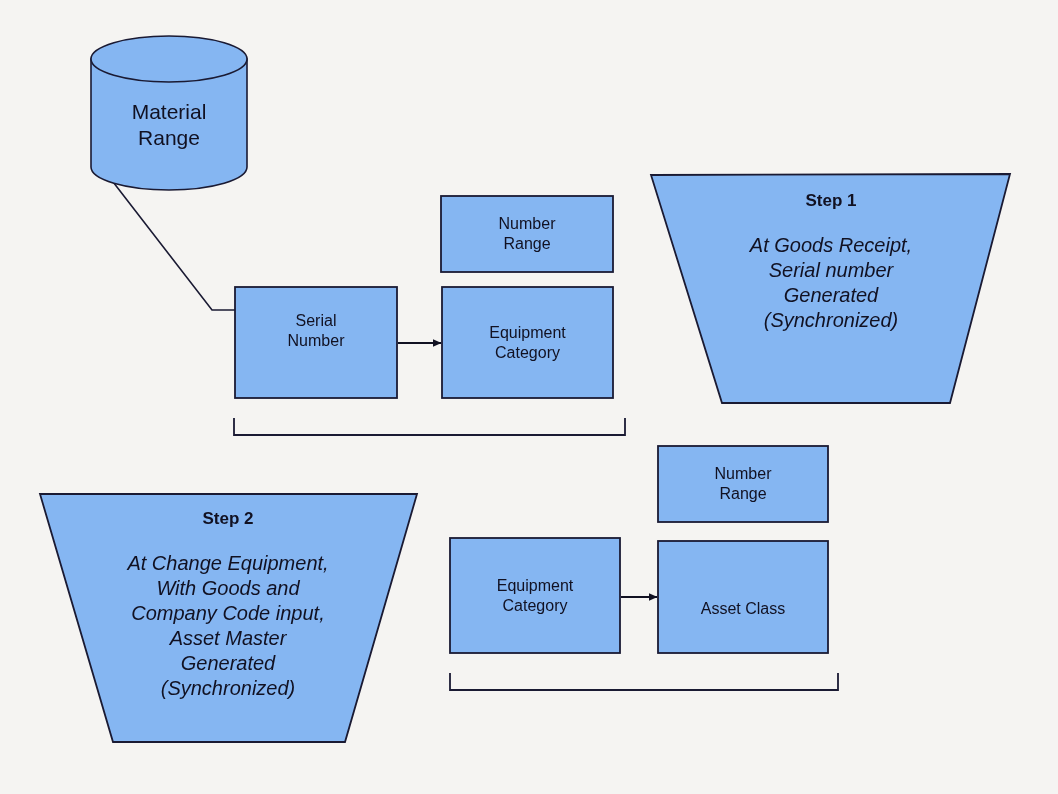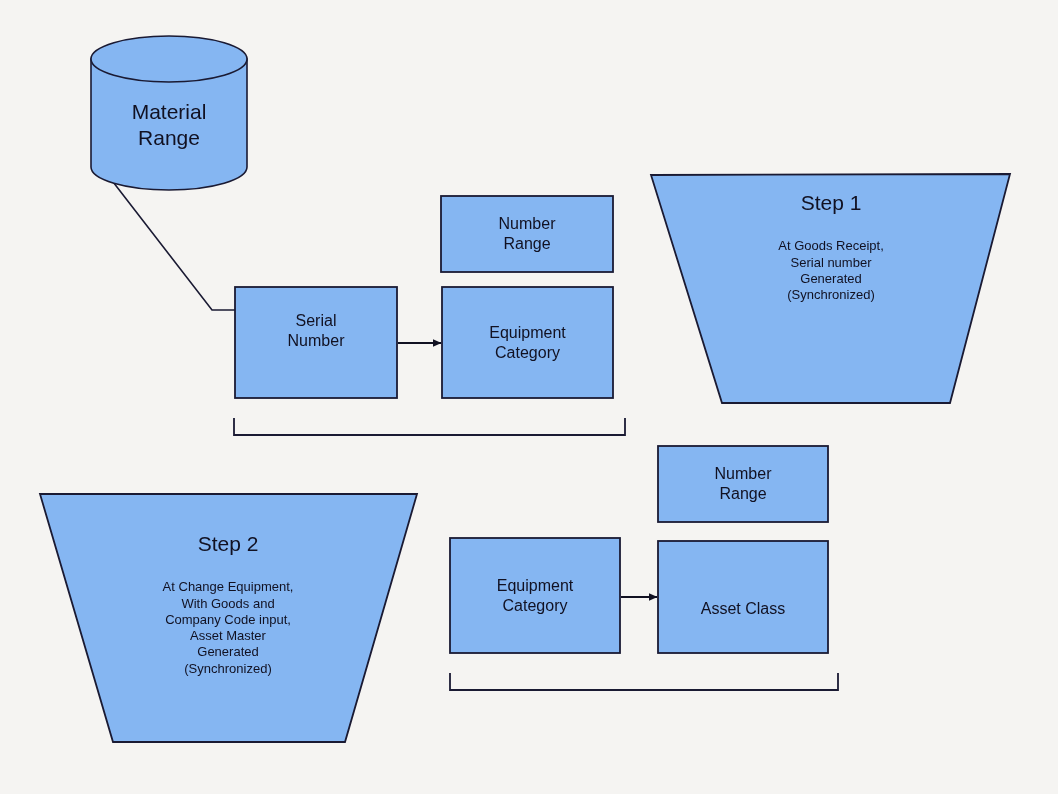--- a/index.html
+++ b/index.html
@@ -37,24 +37,26 @@
     white-space: pre;
     pointer-events: none;
   }
   .lbl-box {
     font-size: 16px;
   }
   .lbl-cyl {
     font-size: 21px;
   }
   .trap-title {
-    font-size: 21px;
+    font-size: 17px;
+    font-weight: bold;
   }
   .trap-body {
-    font-size: 13px;
+    font-size: 20px;
+    font-style: italic;
   }
   .trap-label {
     position: absolute;
     display: flex;
     flex-direction: column;
     align-items: center;
     text-align: center;
     color: #111122;
     line-height: 1.25;
     white-space: pre;
@@ -130,21 +132,21 @@
 
   <div class="trap-label" style="left:661px; top:190px; width:340px;">
     <span class="trap-title">Step 1</span>
     <span class="trap-gap"></span>
     <span class="trap-body">At Goods Receipt,</span>
     <span class="trap-body">Serial number</span>
     <span class="trap-body">Generated</span>
     <span class="trap-body">(Synchronized)</span>
   </div>
 
-  <div class="trap-label" style="left:48px; top:508px; width:360px;margin-top:23px;">
+  <div class="trap-label" style="left:48px; top:508px; width:360px;">
     <span class="trap-title">Step 2</span>
     <span class="trap-gap"></span>
     <span class="trap-body">At Change Equipment,</span>
     <span class="trap-body">With Goods and</span>
     <span class="trap-body">Company Code input,</span>
     <span class="trap-body">Asset Master</span>
     <span class="trap-body">Generated</span>
     <span class="trap-body">(Synchronized)</span>
   </div>
 

